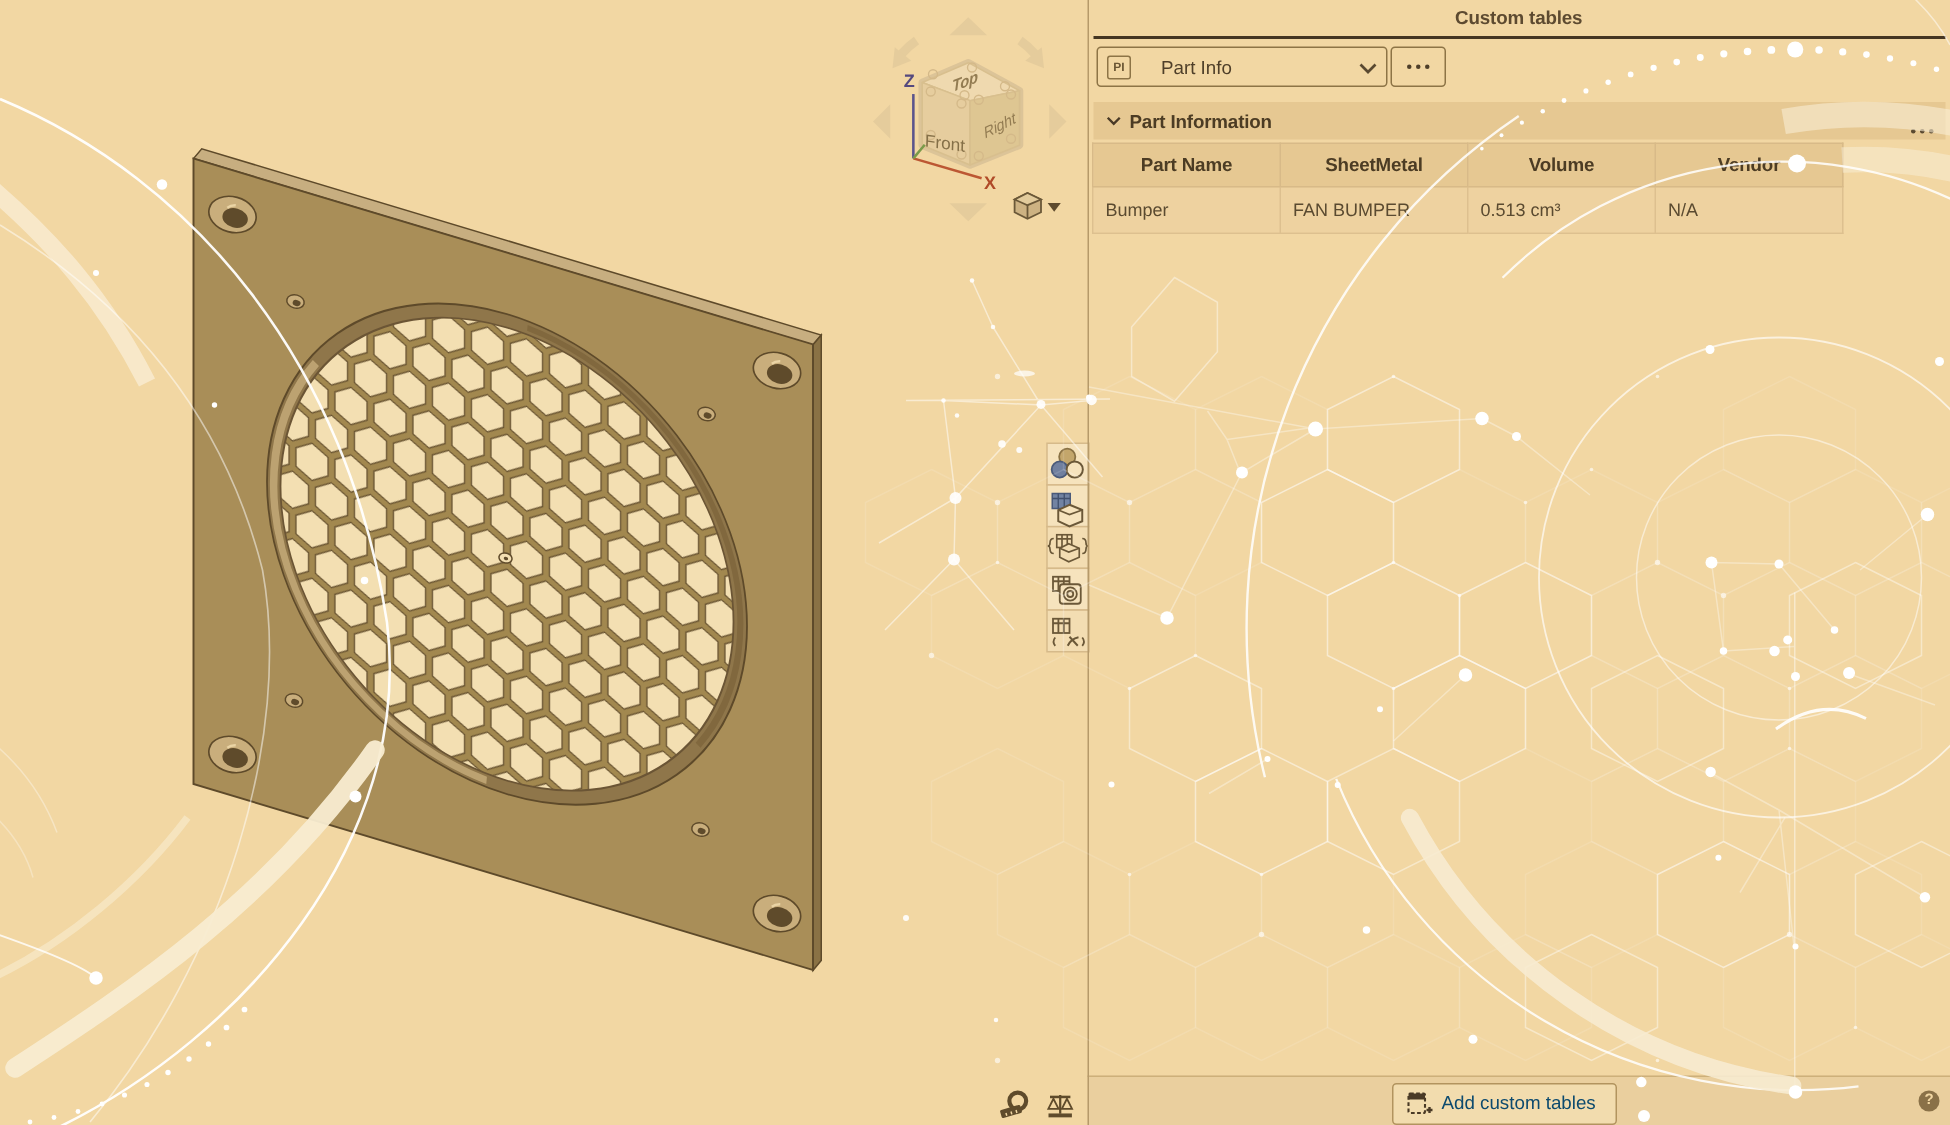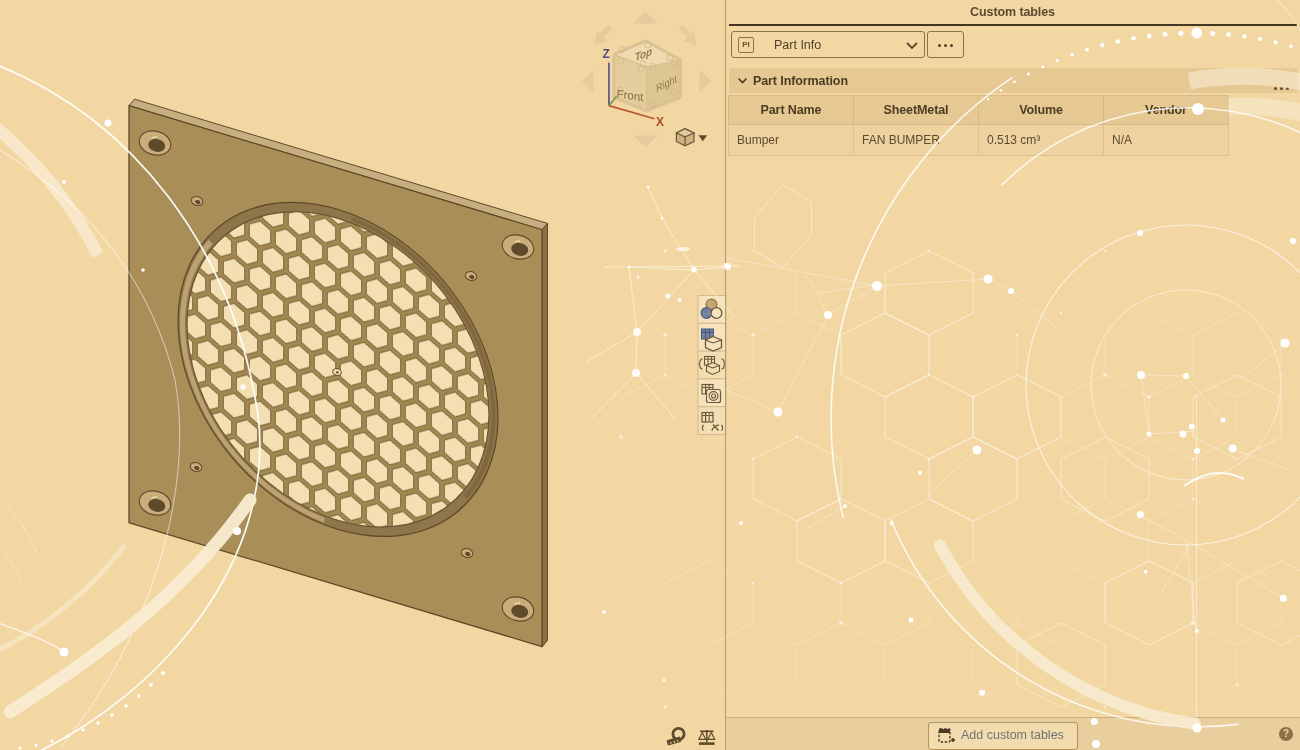--- a/index.html
+++ b/index.html
@@ -20,21 +20,21 @@
 #sectitle{left:24px;top:6px;font-size:12.5px;font-weight:bold;color:#4c3c24;letter-spacing:-0.1px;}
 #secmenu{left:548px;top:76px;}
 #secmenu span{width:3px;height:3px;margin:0 1.4px;background:#5a4930;}
 table#pt{position:absolute;left:3px;top:95px;border-collapse:collapse;table-layout:fixed;}
 #pt th{width:124px;height:28px;background:#e6c892;font-size:12.5px;font-weight:bold;color:#4c3c24;letter-spacing:-0.1px;
   border:1px solid #d8ba88;padding:0;}
 #pt td{height:29.5px;background:#eed2a0;font-size:12px;color:#5a4a30;border:1px solid #ddc08f;
   padding:0 0 0 8px;}
 #bbar{left:0;top:717px;width:575px;height:33px;background:#eacf9e;border-top:1px solid #cdb07a;}
 #addbtn{left:203px;top:4px;width:148px;height:26px;background:#f2dcae;border:1px solid #b2945f;
-  border-radius:3px;font-size:12.5px;color:#737373;}
+  border-radius:3px;font-size:12.5px;color:#0c4a6e;}
 #addbtn span.t{position:absolute;left:32px;top:5px;}
 #help{left:554px;top:9px;width:14px;height:14px;border-radius:50%;background:#8a7148;color:#f2d7a3;
   font-size:10px;font-weight:bold;text-align:center;line-height:14px;}
 #divider{left:725px;top:0;width:1px;height:750px;background:#b69a6a;}
 </style>
 </head>
 <body>
 <div id="app">
 
   <svg id="vp" class="abs" style="left:0;top:0" width="1300" height="750" viewBox="0 0 1300 750">

